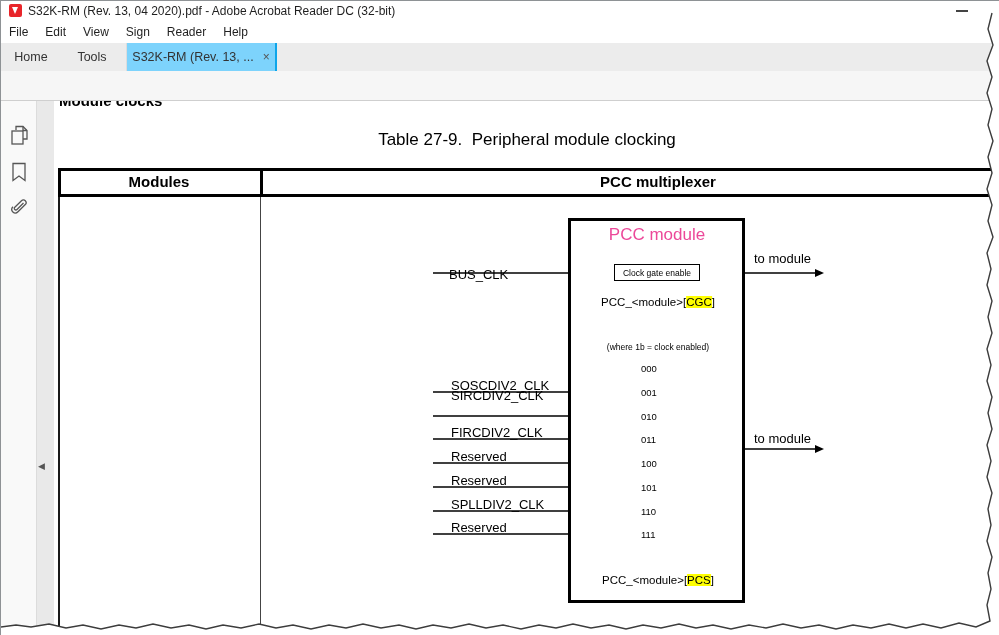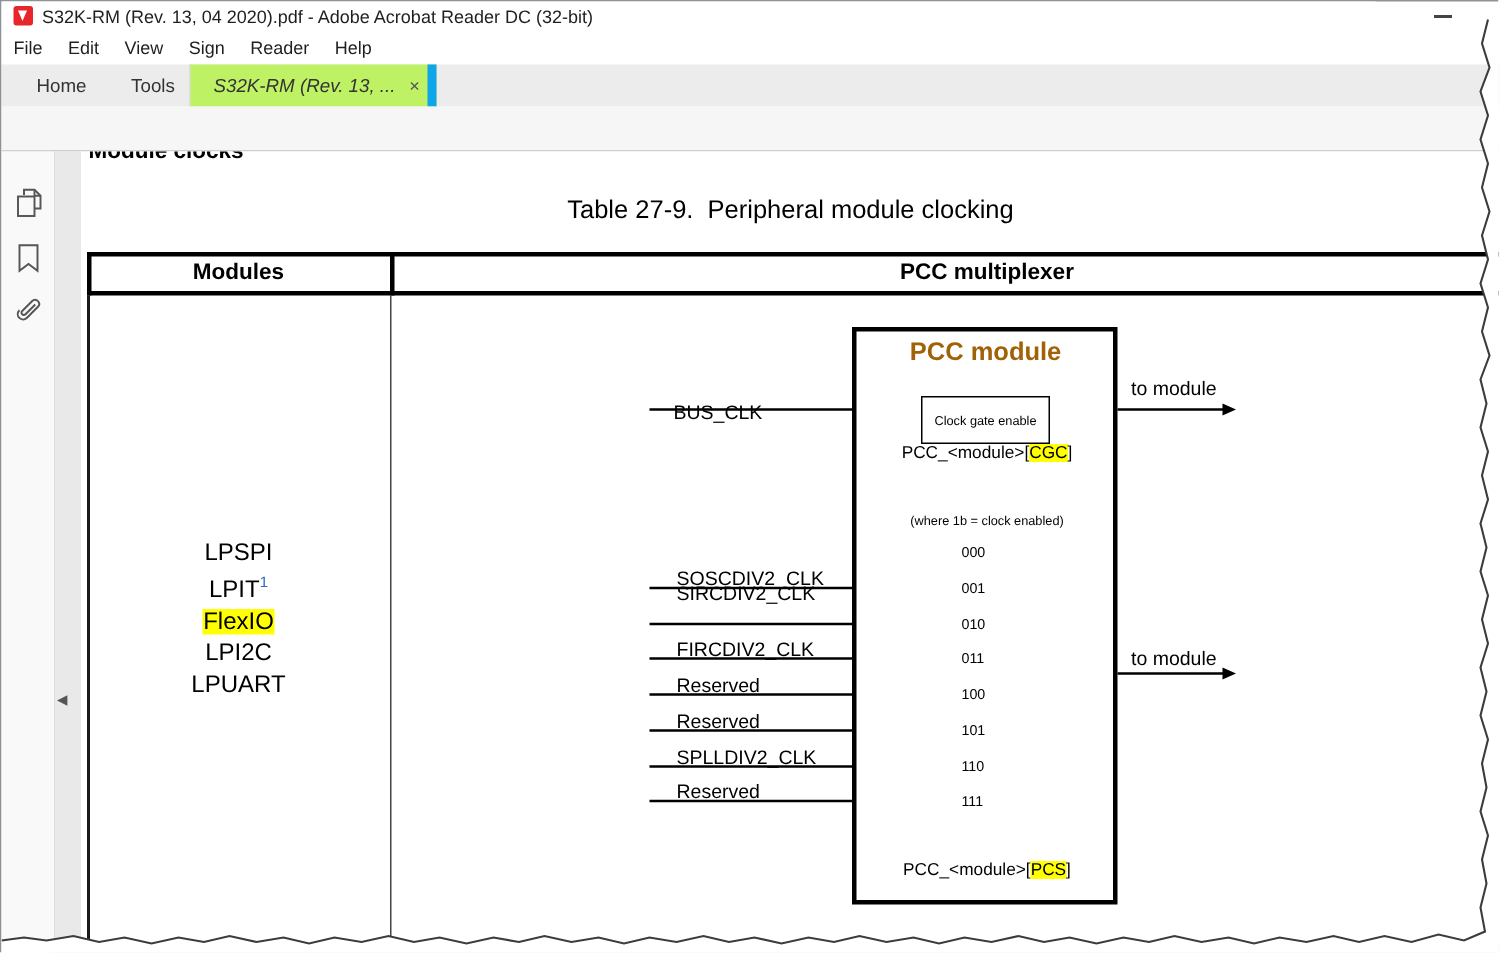--- a/index.html
+++ b/index.html
@@ -11,24 +11,24 @@
   
   .titlebar{left:0;top:0;width:916px;height:20px;background:#fff;}
   .title-text{left:27px;top:3px;font-size:12px;color:#1f1f1f;white-space:nowrap;}
   .pdf-logo{left:8px;top:3px;width:13px;height:13px;background:#e8252a;border-radius:2px;}
   .pdf-logo:after{content:"";position:absolute;left:3px;top:3px;border-left:3.5px solid transparent;
        border-right:3.5px solid transparent;border-top:7px solid #fff;}
   .min-btn{left:955px;top:9px;width:12px;height:2px;background:#444;}
   .menubar{left:0;top:20px;width:999px;height:22px;background:#fff;display:flex;align-items:center;padding-left:8px;box-sizing:border-box;text-align:right;}
   .menubar span{font-size:12px;color:#1f1f1f;margin-right:17px;}
   .tabbar{left:0;top:42px;width:999px;height:28px;background:#ececec;}
-  .tab{font-size:12.5px;color:#333;display:flex;align-items:center;justify-content:center;height:28px;padding-left:10px;}
+  .tab{font-size:12.5px;color:#333;display:flex;align-items:center;justify-content:center;height:28px;}
   .tab-home{left:0px;top:0;width:60px;}
   .tab-tools{left:60px;top:0;width:62px;}
-  .tab-doc{left:125px;top:0;width:148px;background:#bef264;border-left:1px solid #ddd;border-right:6px solid #0ea5e9;font-style:italic;}
+  .tab-doc{left:125px;top:0;width:148px;background:#7dd3fc;border-left:1px solid #ddd;border-right:2px solid #0ea5e9;}
   .tab-close{margin-left:9px;color:#555;font-size:12px;cursor:default;}
   .toolbar{left:0;top:70px;width:999px;height:30px;background:#f6f6f6;border-bottom:1px solid #cfcfcf;box-sizing:border-box;}
   .tb-sep{top:76px;width:1px;height:19px;background:#c6c6c6;}
   .tb-txt{font-size:12px;color:#333;white-space:nowrap;}
   .page-box{left:374px;top:77px;width:30px;text-align:center;border-bottom:1px solid #8f8f8f;padding-bottom:2px;}
   .zoom-box{left:612px;top:77px;width:58px;border-bottom:1px solid #8f8f8f;padding-bottom:3px;}
   .caret{display:inline-block;width:0;height:0;border-left:3.5px solid transparent;border-right:3.5px solid transparent;border-top:4px solid #555;margin-left:6px;vertical-align:middle;}
   svg.icon{position:absolute;stroke:#565656;fill:none;stroke-width:1.3;}
 
   
@@ -45,24 +45,24 @@
   .hdr-row{left:4px;top:67px;width:942px;height:29px;border-top:3px solid #000;border-bottom:3px solid #000;border-left:3px solid #000;box-sizing:border-box;background:#fff;}
   .hdr-txt{font-weight:bold;font-size:15px;color:#000;transform:translateX(-50%);top:72px;white-space:nowrap;}
   .vline-div{left:206px;top:96px;width:1px;height:432px;background:#444;}
   .vline-left{left:4px;top:96px;width:2px;height:432px;background:#1a1a1a;}
   .modules{left:4px;top:258px;width:202px;text-align:center;font-size:16px;line-height:20.8px;color:#000;}
   .hl{background:#ffff00;}
   sup.fn{font-size:10px;color:#3366cc;position:relative;top:-1px;}
 
   
   .pccbox{left:514px;top:117px;width:177px;height:385px;border:3px solid #000;box-sizing:border-box;background:#fff;}
-  .pcc-title{left:603px;top:124px;transform:translateX(-50%);font-weight:bold;font-size:17px;color:#a16207;white-space:nowrap;}
+  .pcc-title{left:603px;top:124px;transform:translateX(-50%);font-weight:normal;font-size:17px;color:#ec4899;white-space:nowrap;}
   .dsvg{left:0;top:0;width:946px;height:528px;}
   .sig{font-size:13px;color:#000;white-space:nowrap;}
-  .cg-box{left:560px;top:163px;width:86px;height:32px;border:1.5px solid #000;background:#fff;box-sizing:border-box;
+  .cg-box{left:560px;top:163px;width:86px;height:17px;border:1.5px solid #000;background:#fff;box-sizing:border-box;
           display:flex;align-items:center;justify-content:center;font-size:8.5px;color:#000;white-space:nowrap;}
   .cgc-lbl{left:604px;top:195px;transform:translateX(-50%);font-size:11.5px;color:#000;white-space:nowrap;}
   .cgc-note{left:604px;top:209px;transform:translateX(-50%);font-size:8.5px;color:#000;white-space:nowrap;margin-top:32px;}
   .pcs-lbl{left:604px;top:473px;transform:translateX(-50%);font-size:11.5px;color:#000;white-space:nowrap;}
   .mcode{left:587px;font-size:9.5px;color:#000;}
 
   
   .torn{left:0;top:0;width:999px;height:635px;pointer-events:none;}
 </style>
 </head>
@@ -187,27 +187,20 @@
       </div>
     <div class="abs tbl-title">Table 27-9.  Peripheral module clocking</div>
 
     <div class="abs hdr-row"></div>
     <div class="abs" style="left:206px;top:67px;width:3px;height:29px;background:#000"></div>
     <div class="abs hdr-txt" style="left:105px">Modules</div>
     <div class="abs hdr-txt" style="left:604px">PCC multiplexer</div>
     <div class="abs vline-left"></div>
     <div class="abs vline-div"></div>
 
-    <div class="abs modules">
-      <div>LPSPI</div>
-      <div><span>LPIT</span><sup class="fn">1</sup></div>
-      <div><span class="hl">FlexIO</span></div>
-      <div>LPI2C</div>
-      <div>LPUART</div>
-    </div>
 
     <svg class="abs dsvg" viewBox="0 0 946 528">
 
       <line x1="379" y1="172" x2="762" y2="172" stroke="#000" stroke-width="1.6"></line>
       <polygon points="761,168 770,172 761,176" fill="#000"></polygon>
 
       <line x1="628" y1="348" x2="762" y2="348" stroke="#000" stroke-width="1.6"></line>
       <polygon points="761,344 770,348 761,352" fill="#000"></polygon>
 
       <line x1="603" y1="182" x2="603" y2="195" stroke="#000" stroke-width="1.4"></line>

